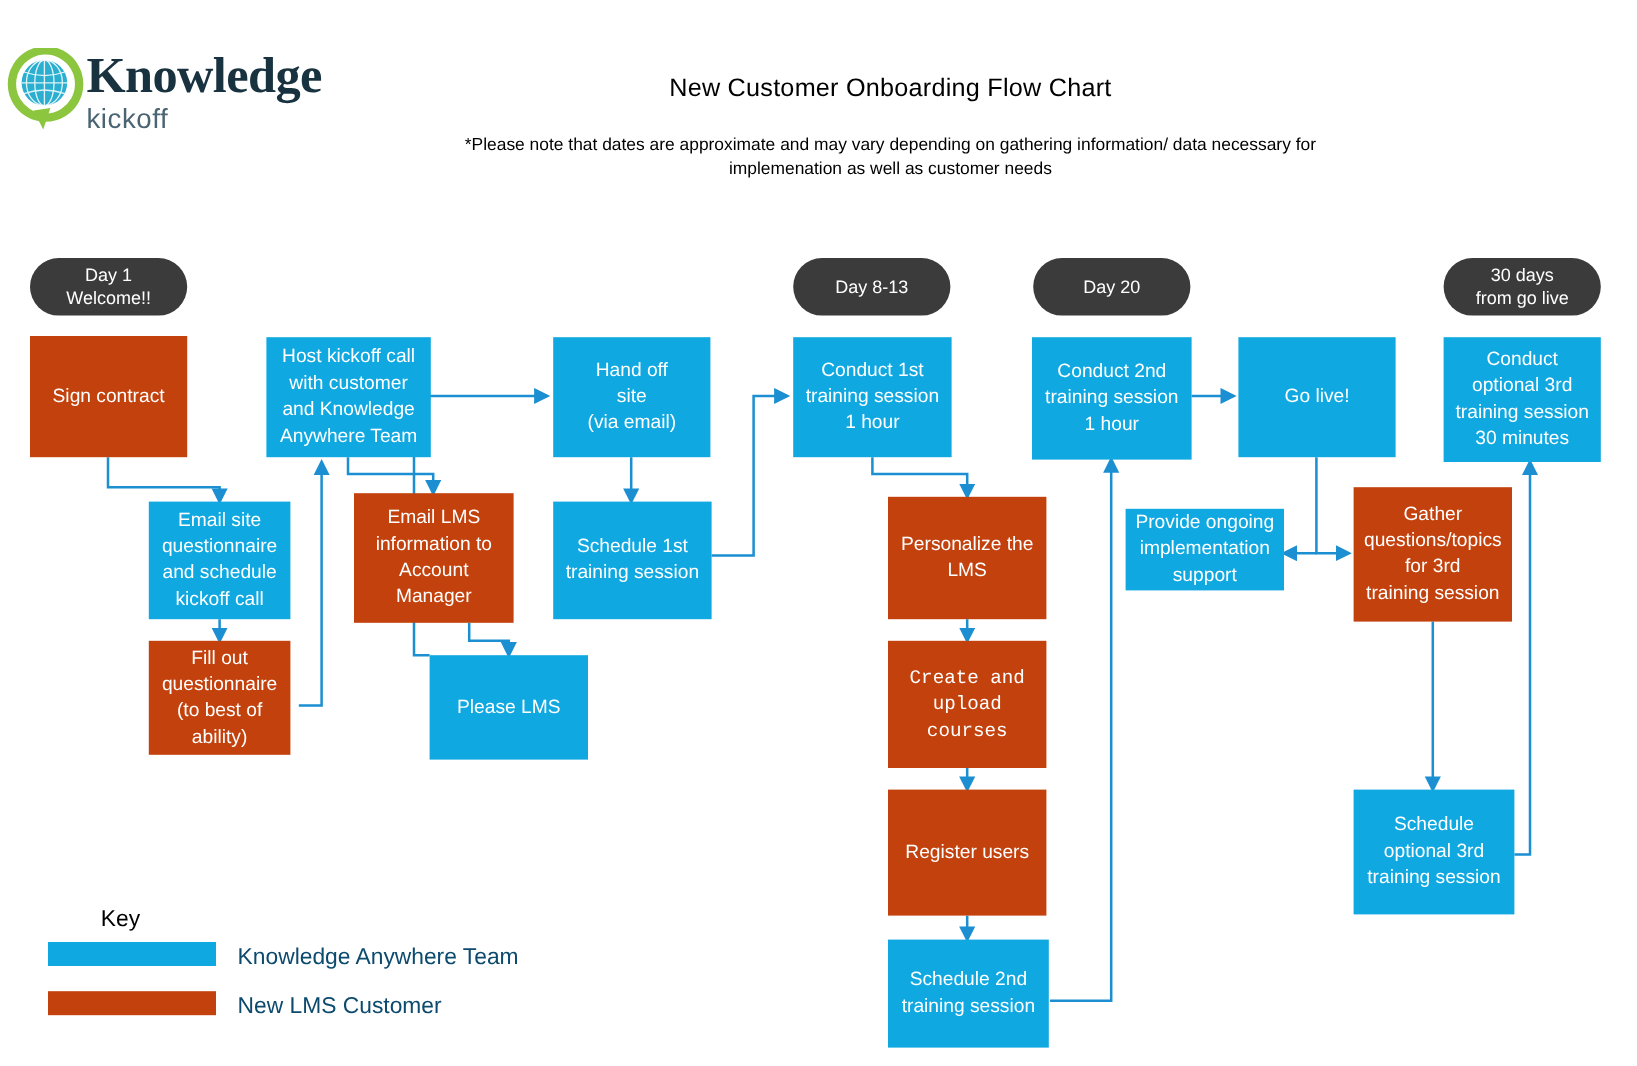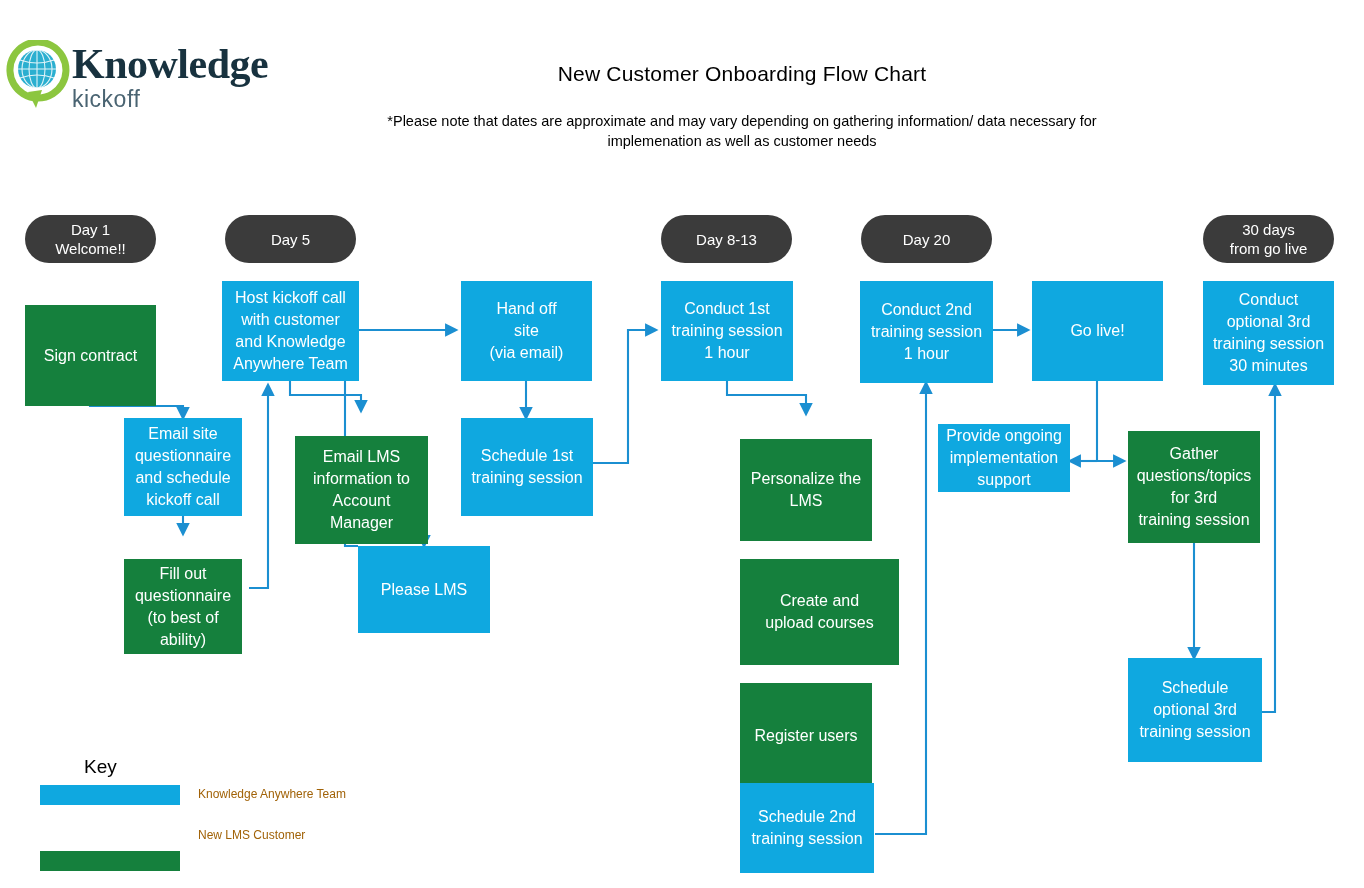--- a/index.html
+++ b/index.html
@@ -43,29 +43,29 @@
     text-align:center;font-size:15px;line-height:19px;
   }
 
   
   .box{
     position:absolute;display:flex;align-items:center;justify-content:center;
     text-align:center;color:#ffffff;font-size:16px;line-height:22px;
     padding:2px 6px;box-sizing:border-box;
   }
   .blue{background:#0FA8E0;}
-  .green{background:#15803d;margin-top:25px;}
+  .green{background:#c2410c;}
 
   
   #wires{position:absolute;left:0;top:0;width:1364px;height:888px;pointer-events:none;}
 
   
   .key-title{position:absolute;left:84px;top:756px;font-size:19px;color:#000;}
   .key-swatch{position:absolute;width:140px;height:20px;}
-  .key-label{position:absolute;font-size:12px;color:#a16207;}
+  .key-label{position:absolute;font-size:19px;color:#0c4a6e;}
 </style>
 </head>
 <body>
 
 <div id="canvas">
 
   <div class="logo-wrap">
     <svg class="logo-mark" viewBox="0 0 64 70">
       <path d="M32 2 A28 28 0 1 1 31.9 2 Z" fill="none" stroke="#8CC63F" stroke-width="7"></path>
       <path d="M22 52 L30 68 L36 50 Z" fill="#8CC63F"></path>
@@ -82,21 +82,20 @@
     <div class="logo-text">
       <div class="logo-word">Knowledge</div>
       <div class="logo-sub">kickoff</div>
     </div>
   </div>
 
   <div class="chart-title">New Customer Onboarding Flow Chart</div>
   <div class="chart-subtitle">*Please note that dates are approximate and may vary depending on gathering information/ data necessary for implemenation as well as customer needs</div>
 
   <div class="pill" style="left:25px;top:215px;width:131px;height:48px;">Day 1<br>Welcome!!</div>
-  <div class="pill" style="left:225px;top:215px;width:131px;height:48px;">Day 5</div>
   <div class="pill" style="left:661px;top:215px;width:131px;height:48px;">Day 8-13</div>
   <div class="pill" style="left:861px;top:215px;width:131px;height:48px;">Day 20</div>
   <div class="pill" style="left:1203px;top:215px;width:131px;height:48px;">30 days<br>from go live</div>
 
   <svg id="wires">
     <defs>
       <marker id="ah" markerWidth="9" markerHeight="9" refX="5.2" refY="3.2" orient="auto">
         <path d="M0,0 L6.4,3.2 L0,6.4 z" fill="#1B8FD1"></path>
       </marker>
     </defs>
@@ -146,21 +145,21 @@
 
   <div class="box blue" style="left:222px;top:281px;width:137px;height:100px;">Host kickoff call<br>with customer<br>and Knowledge<br>Anywhere Team</div>
   <div class="box green" style="left:295px;top:411px;width:133px;height:108px;">Email LMS<br>information to<br>Account Manager</div>
   <div class="box blue" style="left:358px;top:546px;width:132px;height:87px;">Please LMS</div>
 
   <div class="box blue" style="left:461px;top:281px;width:131px;height:100px;">Hand off<br>site<br>(via email)</div>
   <div class="box blue" style="left:461px;top:418px;width:132px;height:98px;">Schedule 1st<br>training session</div>
 
   <div class="box blue" style="left:661px;top:281px;width:132px;height:100px;">Conduct 1st<br>training session<br>1 hour</div>
   <div class="box green" style="left:740px;top:414px;width:132px;height:102px;">Personalize the<br>LMS</div>
-  <div class="box green" style="left:740px;top:534px;width:159px;height:106px;">Create and<br>upload courses</div>
+  <div class="box green" style="left:740px;top:534px;width:132px;height:106px;font-family:Liberation Mono, monospace;">Create and<br>upload courses</div>
   <div class="box green" style="left:740px;top:658px;width:132px;height:105px;">Register users</div>
   <div class="box blue" style="left:740px;top:783px;width:134px;height:90px;">Schedule 2nd<br>training session</div>
 
   <div class="box blue" style="left:860px;top:281px;width:133px;height:102px;">Conduct 2nd<br>training session<br>1 hour</div>
   <div class="box blue" style="left:938px;top:424px;width:132px;height:68px;">Provide ongoing<br>implementation<br>support</div>
 
   <div class="box blue" style="left:1032px;top:281px;width:131px;height:100px;">Go live!</div>
 
   <div class="box green" style="left:1128px;top:406px;width:132px;height:112px;">Gather<br>questions/topics<br>for 3rd<br>training session</div>
   <div class="box blue" style="left:1128px;top:658px;width:134px;height:104px;">Schedule<br>optional 3rd<br>training session</div>

